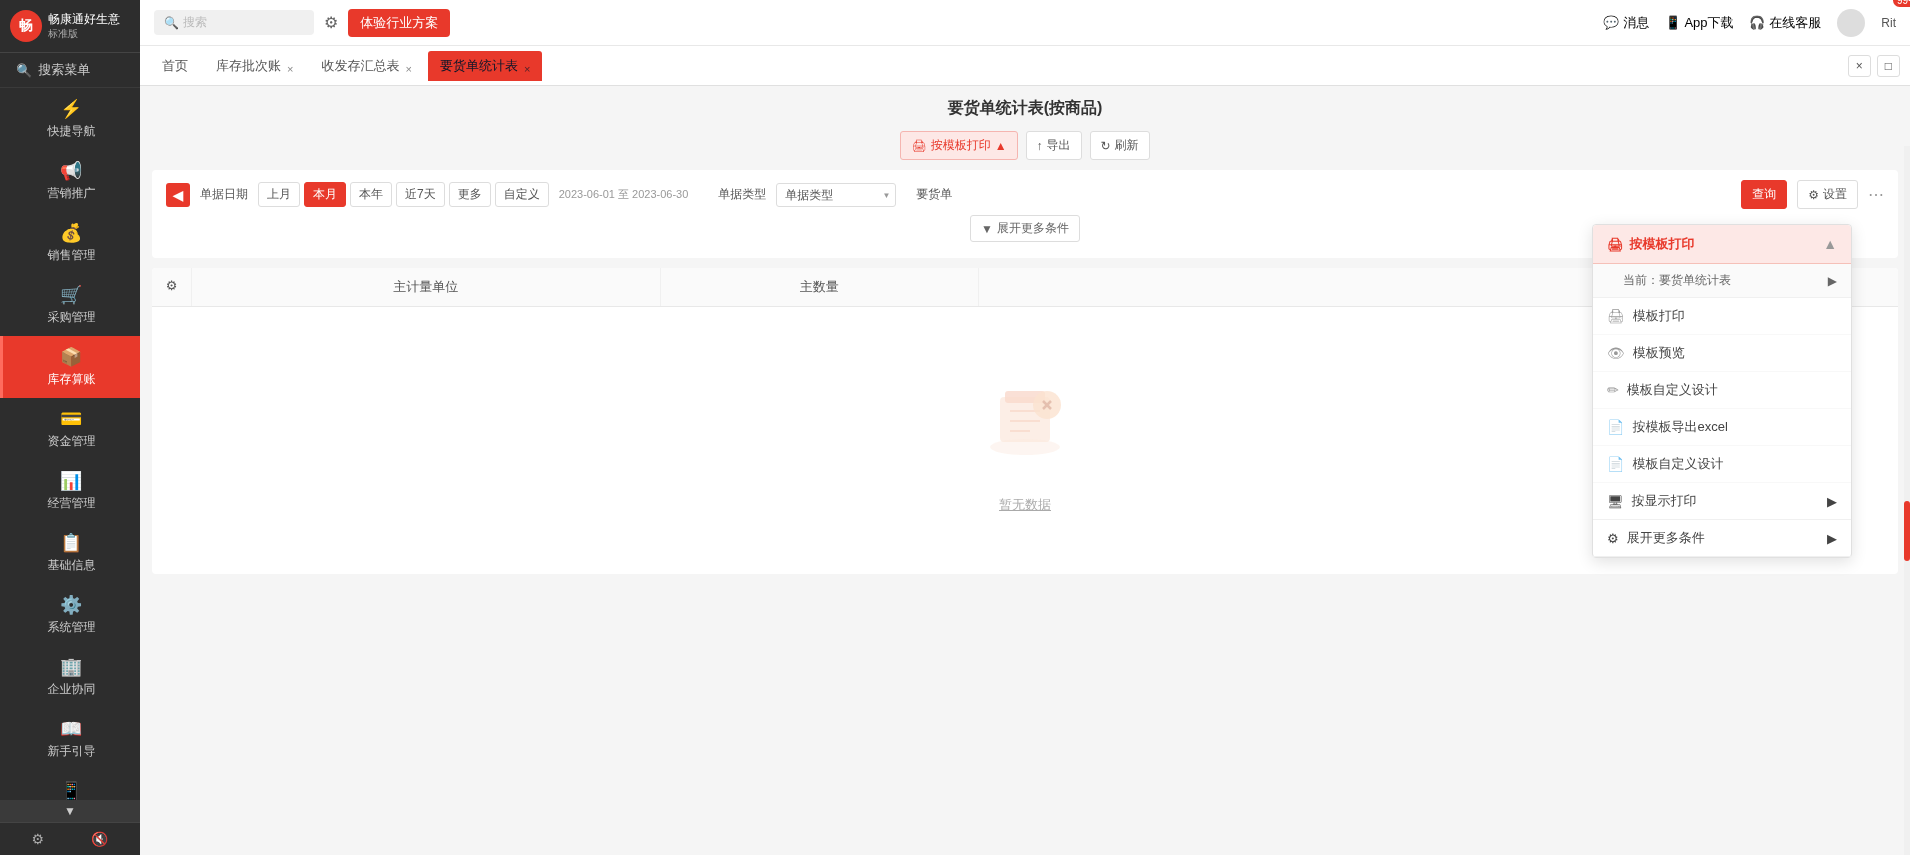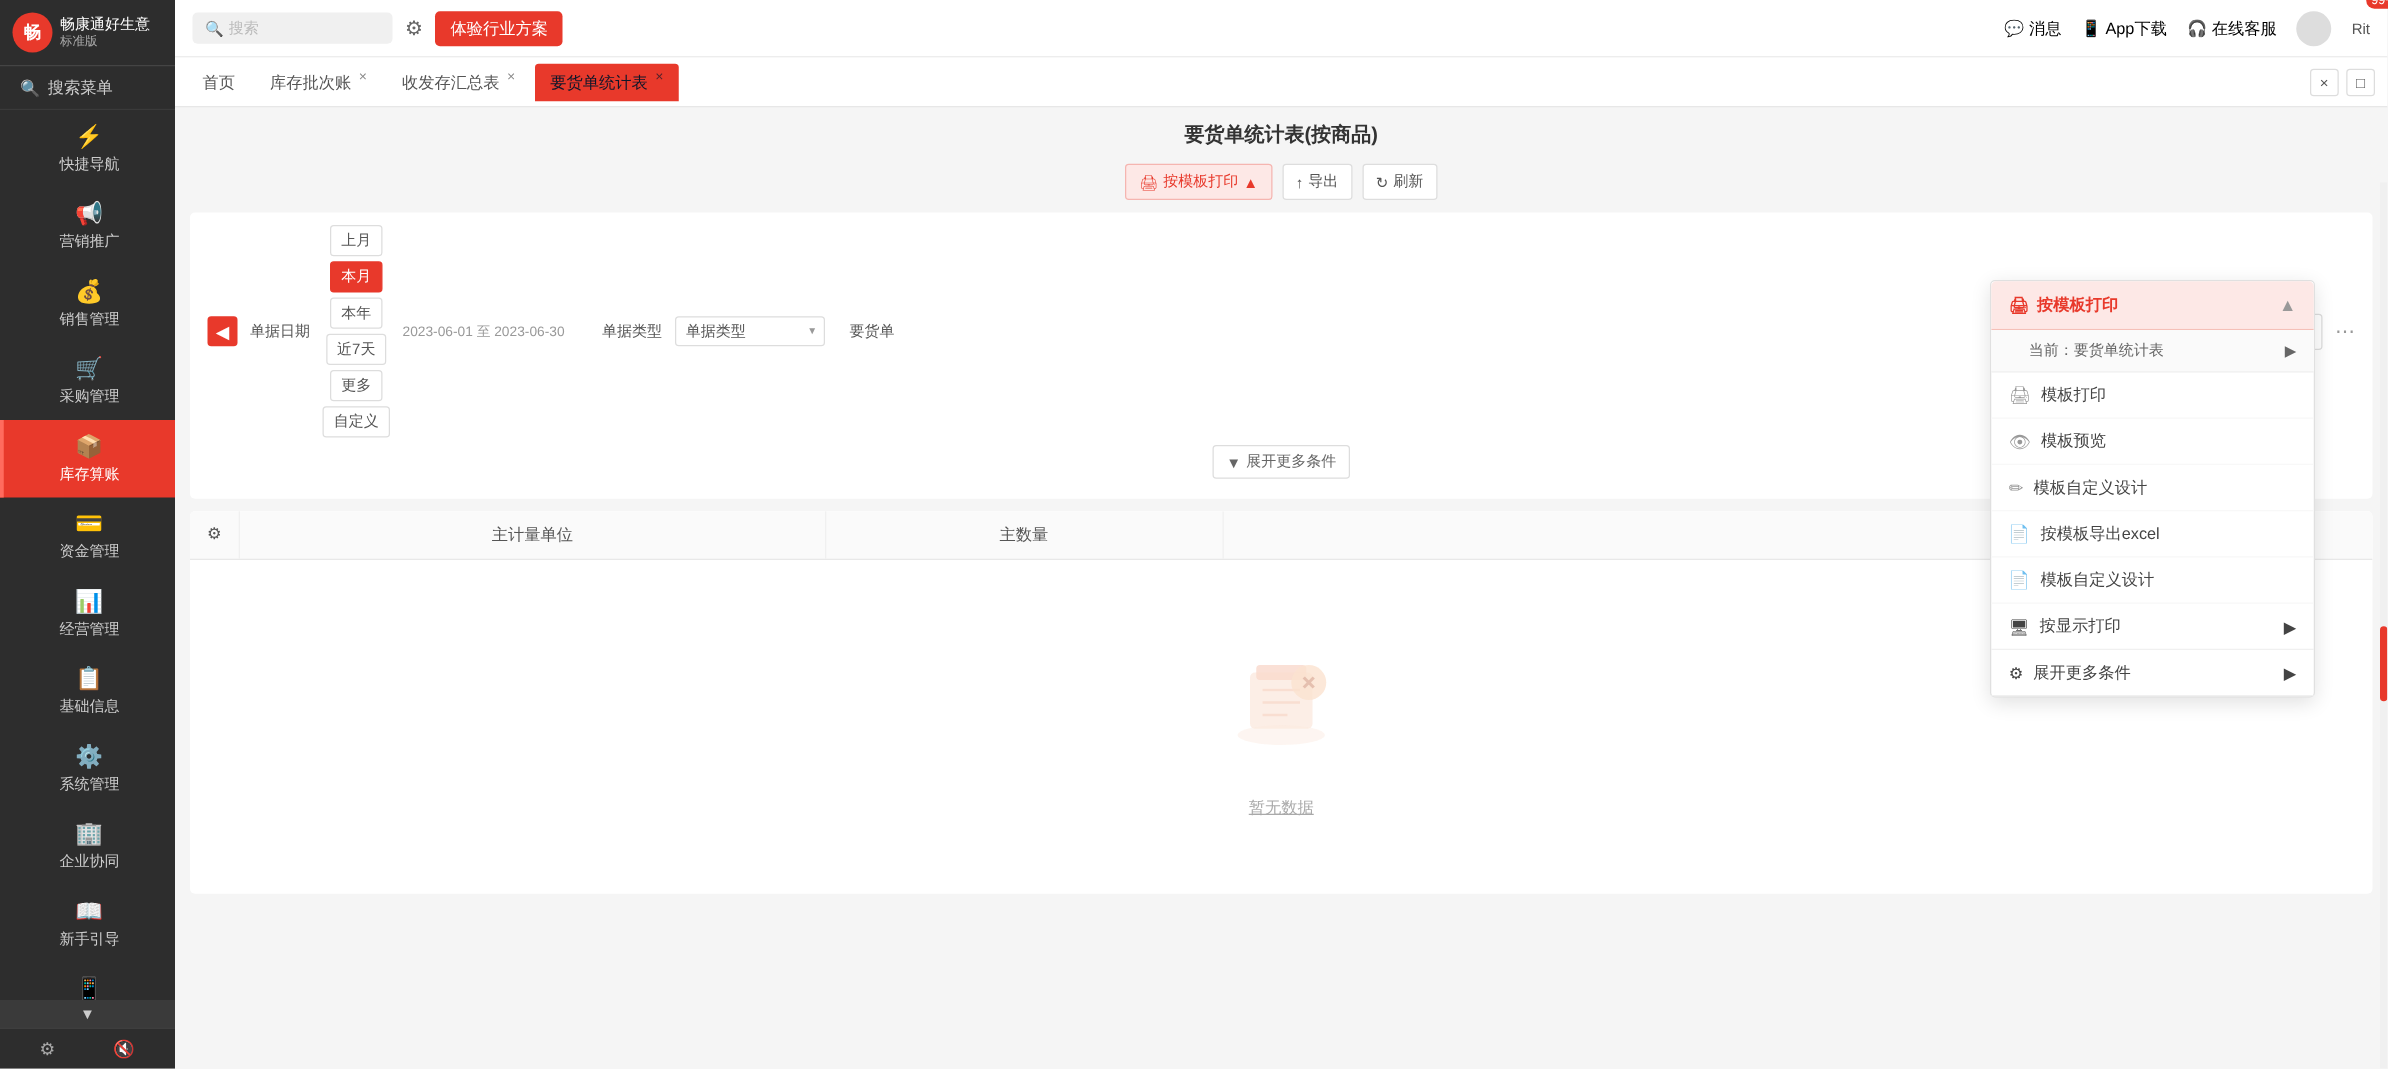--- a/index.html
+++ b/index.html
@@ -167,29 +167,28 @@
       display: flex;
       align-items: center;
       border-bottom: 1px solid #e0e0e0;
       padding: 0 10px;
       flex-shrink: 0;
       gap: 4px;
       position: relative;
     }
     .tab-item {
       display: flex;
-      align-items: flex-start;
+      align-items: flex-end;
       padding: 6px 12px;
       font-size: 13px;
       color: #555;
       cursor: pointer;
       border-radius: 3px 3px 0 0;
       white-space: nowrap;
       gap: 6px;
-      font-family: Liberation Mono, monospace;
     }
     .tab-item.active {
       background: #e8392b;
       color: #0f172a;
     }
     .tab-close {
       font-size: 11px;
       color: inherit;
       opacity: 0.7;
       cursor: pointer;
@@ -254,21 +253,20 @@
       justify-content: center;
       border-radius: 3px;
       cursor: pointer;
       font-size: 14px;
       flex-shrink: 0;
     }
     .date-btns {
       display: flex;
       align-items: center;
       gap: 4px;
-      flex-direction: column;
     }
     .date-btn {
       border: 1px solid #ddd;
       background: #fff;
       padding: 3px 8px;
       border-radius: 3px;
       cursor: pointer;
       font-size: 12px;
       color: #555;
     }

